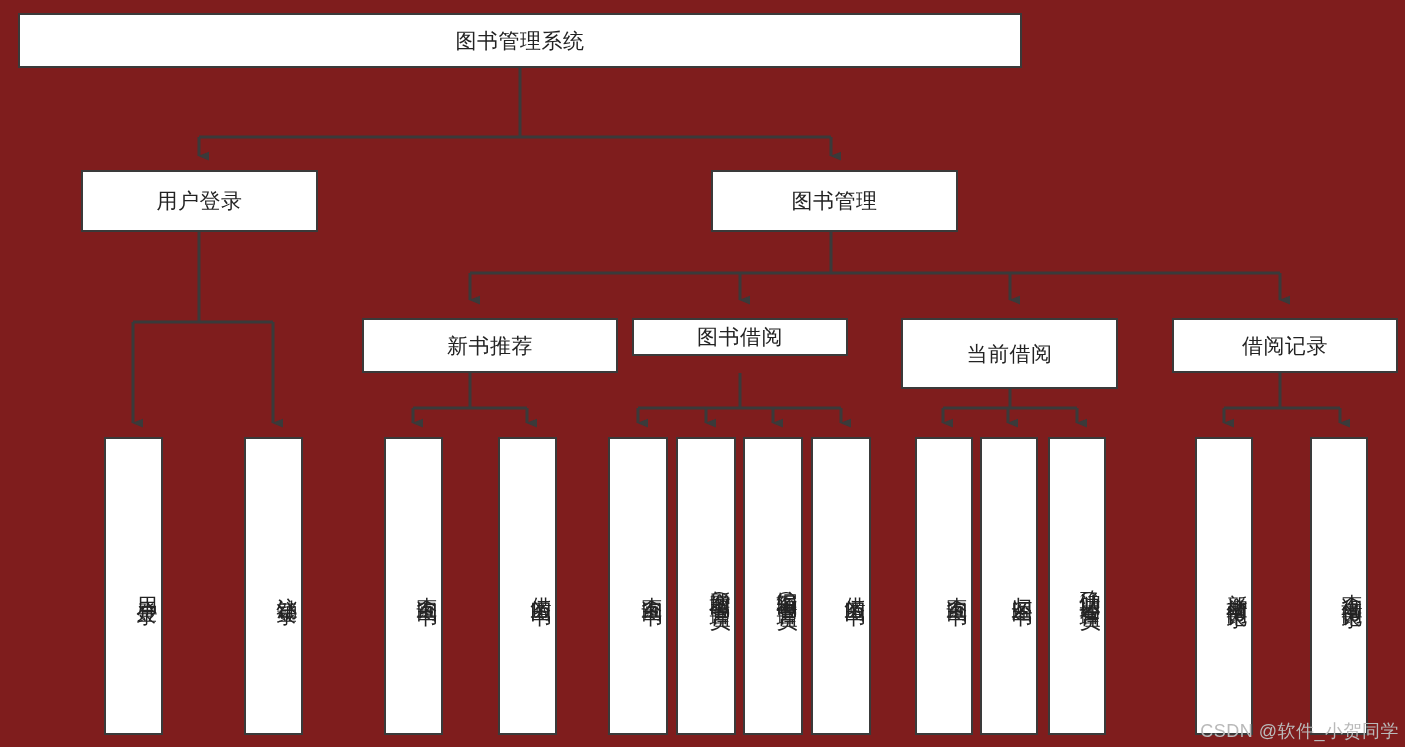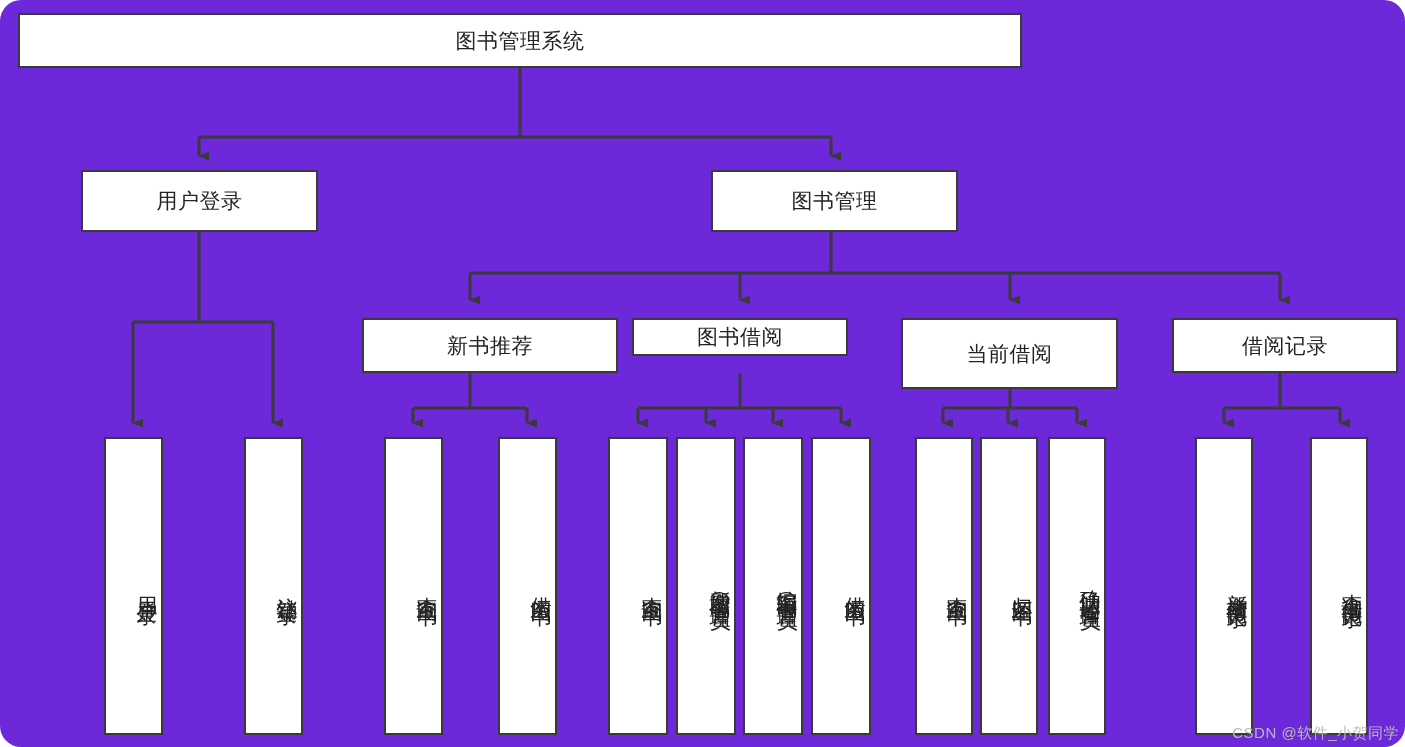--- a/index.html
+++ b/index.html
@@ -7,23 +7,22 @@
     padding: 0;
     background: #ffffff;
   }
   body {
     font-family: "Liberation Sans", "DejaVu Sans", sans-serif;
   }
   #canvas {
     position: relative;
     width: 1405px;
     height: 747px;
-    background: #6d28d9;
+    background: #7f1d1d;
     overflow: hidden;
-    border-radius: 21px;
   }
   #edges {
     position: absolute;
     left: 0;
     top: 0;
     width: 1405px;
     height: 747px;
     pointer-events: none;
   }
   .node {
@@ -55,21 +54,21 @@
   }
   .node.vert .vlabel {
     writing-mode: vertical-rl;
     text-orientation: upright;
     white-space: nowrap;
   }
   #watermark {
     position: absolute;
     right: 6px;
     bottom: 4px;
-    font-size: 15px;
+    font-size: 18px;
     color: #b9b9b9;
     letter-spacing: 0.5px;
     white-space: nowrap;
   }
 </style>
 </head>
 <body>
 
 <div id="canvas">
 

